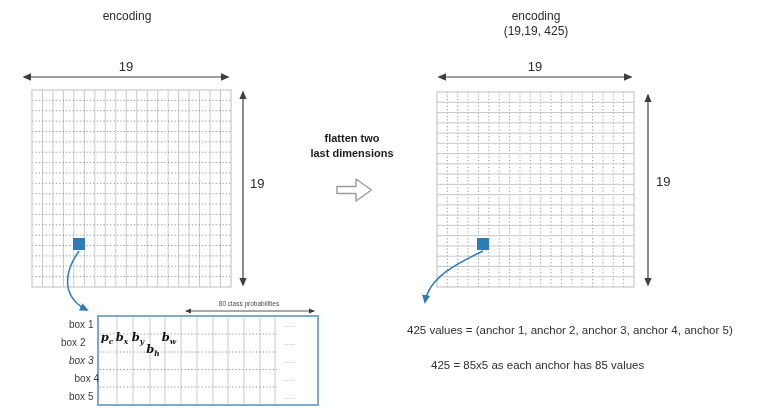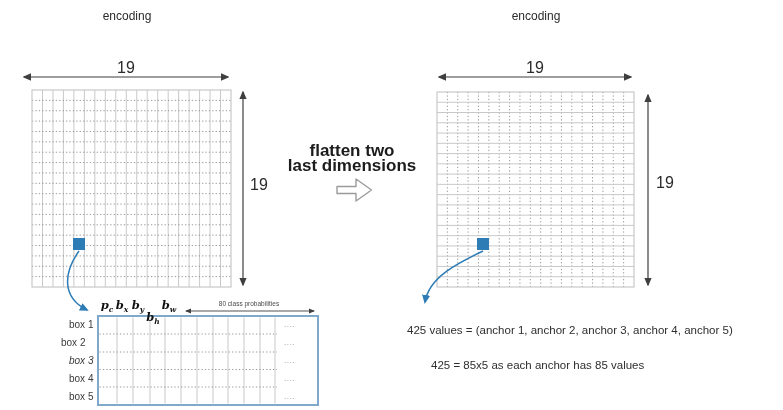--- a/index.html
+++ b/index.html
@@ -3,27 +3,27 @@
 <meta charset="utf-8">
 <style>
   html,body{margin:0;padding:0;background:#fff;}
   .canvas{
     position:relative;width:783px;height:410px;background:#fff;overflow:hidden;
     font-family:"Liberation Sans","DejaVu Sans",sans-serif;color:var(--text);
   }
   .fig{position:absolute;left:0;top:0;width:783px;height:410px;}
   .abs{position:absolute;}
   .title{width:160px;text-align:center;font-size:12px;line-height:15px;color:var(--text);}
-  .dim-label{font-size:16px;color:var(--text);}
+  .dim-label{font-size:13px;color:var(--text);}
   .dim-label.ctr{width:80px;text-align:center;}
-  .flatten-label{width:132px;text-align:center;font-size:17px;font-weight:bold;line-height:15px;color:#1c1c1c;margin-top:12px;}
+  .flatten-label{width:132px;text-align:center;font-size:11px;font-weight:bold;line-height:15px;color:#1c1c1c;}
   .note{font-size:11.5px;color:#2e2e2e;white-space:nowrap;}
   .box-label{font-size:10px;color:#3a3a3a;width:30px;white-space:nowrap;}
   .mh{width:18px;text-align:center;font-family:"DejaVu Serif","Liberation Serif",serif;
-      font-style:italic;font-weight:bold;font-size:11.5px;color:#111;}
+      font-style:italic;font-weight:bold;font-size:11.5px;color:#111;margin-top:32px;}
   .mh sub{font-size:7.5px;font-weight:bold;}
   .classprob{width:110px;text-align:center;font-size:6.5px;color:#4a4a4a;}
   .dots{width:22px;font-size:8px;letter-spacing:0.6px;color:#8a8a8a;text-align:left;}
   .dim{stroke:var(--dimLine);stroke-width:1.2;}
   .dim-thin{stroke:var(--dimLine);stroke-width:0.9;}
   .curve{stroke:var(--accent);stroke-width:1.5;fill:none;}
   .cell{fill:var(--accent);}
   .block-arrow{fill:#fff;stroke:#9b9b9b;stroke-width:1.4;stroke-linejoin:round;}
   .tbl-border{fill:none;stroke:var(--tableBorder);stroke-width:2;}
 </style>
@@ -153,20 +153,21 @@
         <line x1="99.5" y1="387" x2="277" y2="387" stroke-dasharray="1.3 2.1" style="stroke: var(--gridDot); stroke-width: 1;"></line>
       </g>
     <line class="dim-thin" x1="186" y1="311" x2="314" y2="311" marker-start="url(#mDark)" marker-end="url(#mDark)"></line>
   </svg>
 
   <div class="abs title" style="left:47px;top:9px;">
     <div>encoding</div>
   </div>
   <div class="abs title" style="left:456px;top:9px;">
     <div>encoding</div>
+    <div>(19,19, 425)</div>
   </div>
 
   <div class="abs dim-label ctr" style="left:86px;top:59px;">19</div>
   <div class="abs dim-label" style="left:250px;top:176px;">19</div>
   <div class="abs dim-label ctr" style="left:495px;top:59px;">19</div>
   <div class="abs dim-label" style="left:656px;top:174px;">19</div>
 
   <div class="abs flatten-label" style="left:286px;top:131px;">
     <div>flatten two</div>
     <div>last dimensions</div>
@@ -175,21 +176,21 @@
   <div class="abs mh" style="left:98px;top:298px;"><i>p</i><sub>c</sub></div>
   <div class="abs mh" style="left:113px;top:298px;"><i>b</i><sub>x</sub></div>
   <div class="abs mh" style="left:129px;top:298px;"><i>b</i><sub>y</sub></div>
   <div class="abs mh" style="left:144px;top:310px;"><i>b</i><sub>h</sub></div>
   <div class="abs mh" style="left:160px;top:298px;"><i>b</i><sub>w</sub></div>
   <div class="abs classprob" style="left:194px;top:300px;">80 class probabilities</div>
 
   <div class="abs box-label" style="left:69px;top:319px;">box 1</div>
   <div class="abs box-label" style="left:61px;top:337px;">box 2</div>
   <div class="abs box-label" style="left:69px;top:355px;font-style:italic;">box 3</div>
-  <div class="abs box-label" style="left:69px;top:373px;">box 4</div>
+  <div class="abs box-label" style="left:69px;top:373px;text-align:right;">box 4</div>
   <div class="abs box-label" style="left:69px;top:391px;">box 5</div>
 
   <div class="abs dots" style="left:284px;top:320px;">....</div>
   <div class="abs dots" style="left:284px;top:338px;">....</div>
   <div class="abs dots" style="left:284px;top:356px;">....</div>
   <div class="abs dots" style="left:284px;top:374px;">....</div>
   <div class="abs dots" style="left:284px;top:392px;">....</div>
 
   <div class="abs note" style="left:407px;top:324px;">425 values = (anchor 1, anchor 2, anchor 3, anchor 4, anchor 5)</div>
   <div class="abs note" style="left:431px;top:359px;text-align:right;">425 = 85x5 as each anchor has 85 values</div>

